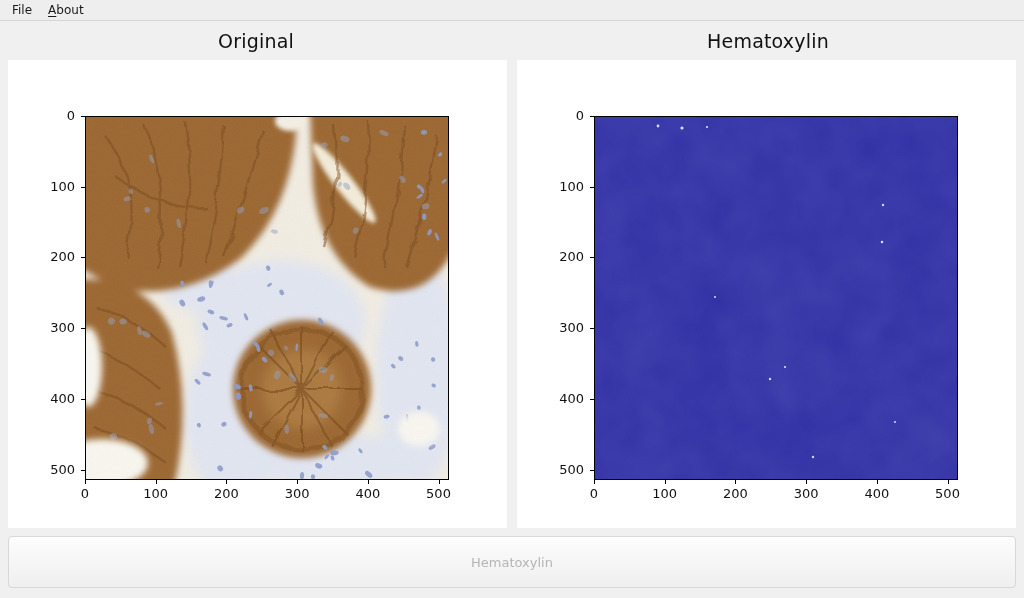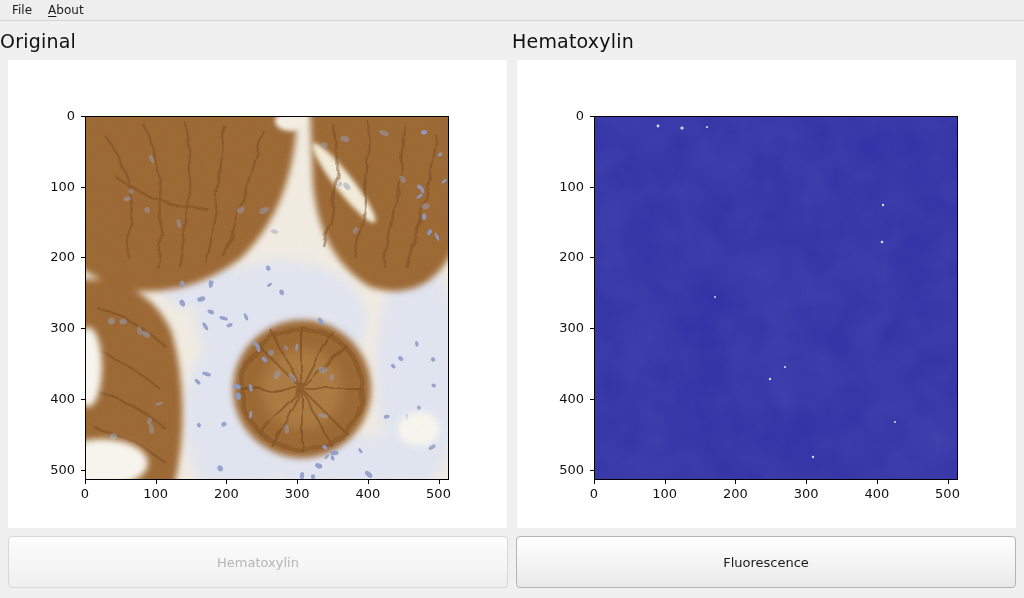--- a/index.html
+++ b/index.html
@@ -14,21 +14,21 @@
     height:20px;background:var(--menubar-bg,#eeeeee);
     border-bottom:1px solid #d6d6d6;
     display:flex;align-items:center;padding-left:4px;
     font-size:12px;color:#1a1a1a;
   }
   .menu-item{padding:2px 8px;cursor:default;border-radius:2px}
   .menu-item u{text-decoration:underline;text-underline-offset:2px}
   
   .titles{height:39px;display:flex}
   .panel-title{
-    flex:1;text-align:left;font-size:19px;color:#101010;
+    flex:1;text-align:center;font-size:19px;color:#101010;
     padding-top:9px;letter-spacing:.2px;
   }
   
   .panels{display:flex;gap:10px;padding:0 8px;height:468px}
   .panel{flex:1;background:#ffffff;position:relative}
   .figure{position:absolute;inset:0}
   .axes{
     position:absolute;left:77px;top:56px;width:362px;height:362px;
     border:1px solid #000;background:#fff;
   }
@@ -327,14 +327,13 @@
           <div class="xmark" style="left: 359.812px; top: 420px;"></div>
           <div class="tick-label xlab" style="left: 410.516px; width: 40px; top: 426px;">500</div>
           <div class="xmark" style="left: 430.516px; top: 420px;"></div>
         </div>
     </div>
   </div>
 </div>
 
 <div class="toolbar">
   <button class="disabled" aria-disabled="true">Hematoxylin</button>
-  <button>Fluorescence</button>
 </div>
 
 </body></html>

